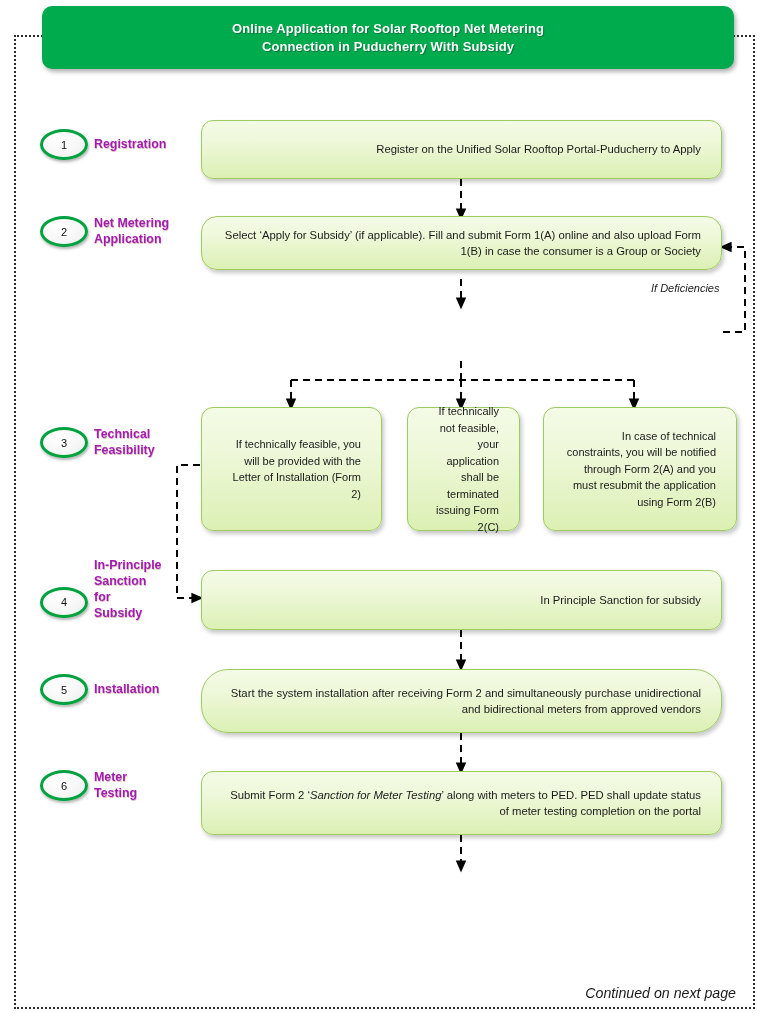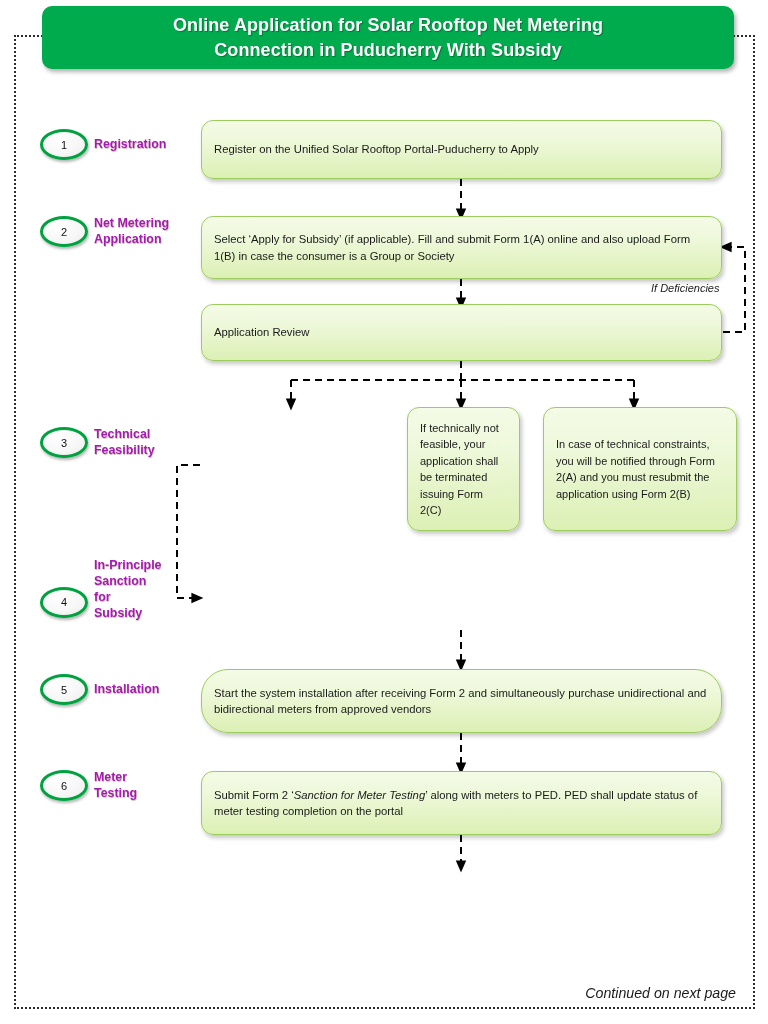--- a/index.html
+++ b/index.html
@@ -44,44 +44,44 @@
     background: #00ab4e;
     border-radius: 10px;
     box-shadow: 2px 3px 4px rgba(0,0,0,0.30);
     display: flex;
     align-items: center;
     justify-content: center;
     text-align: center;
   }
   .title-banner .title-text {
     color: #ffffff;
-    font-size: 18px;
+    font-size: 13px;
     font-weight: bold;
     line-height: 1.35;
     letter-spacing: 0.1px;
     text-shadow: 1px 1px 1px rgba(0,0,0,0.30);
     padding: 0 18px;
   }
 
   
   .pbox {
     position: absolute;
     box-sizing: border-box;
     background: linear-gradient(to bottom, #f4fbe6 0%, #eef8da 35%, #dcf0b4 100%);
     border: 1px solid #9ccb5e;
     border-radius: 12px;
     box-shadow: 2px 3px 4px rgba(0,0,0,0.22);
     display: flex;
     align-items: center;
     justify-content: center;
-    text-align: left;
+    text-align: right;
     color: #1a1a1a;
     font-size: 11.3px;
     line-height: 1.45;
-    padding: 6px 12px;
+    padding: 6px 20px;
   }
   .pbox.tall { font-size: 11px; line-height: 1.5; }
   .pbox .txt { display: block; width: 100%; }
   .pbox em { font-style: italic; }
 
   
   .step {
     position: absolute;
     display: flex;
     align-items: center;
@@ -231,37 +231,40 @@
       <span class="step-num">6</span>
     </div>
     <span class="step-label">Meter
 Testing</span>
   </div>
 
   <div class="pbox" style="left:201px; top:120px; width:521px; height:59px;">
     <span class="txt">Register on the Unified Solar Rooftop Portal-Puducherry to Apply</span>
   </div>
 
-  <div class="pbox" style="left:201px; top:216px; width:521px; height:63px;">
+  <div class="pbox" style="left:201px; top:216px; width:521px; height:54px;border-radius:16px;">
     <span class="txt">Select ‘Apply for Subsidy’ (if applicable). Fill and submit Form 1(A) online and also upload Form 1(B) in case the consumer is a Group or Society</span>
   </div>
 
-  <div class="pbox" style="left:201px; top:304px; width:521px; height:57px;">
-    <span class="txt">Application Review</span>
-  </div>
-
+
+  <div class="pbox tall" style="left:201px; top:407px; width:181px; height:124px;">
+    <span class="txt">If technically feasible, you will be provided with the Letter of Installation (Form 2)</span>
+  </div>
 
   <div class="pbox tall" style="left:407px; top:407px; width:113px; height:124px;">
     <span class="txt">If technically not feasible, your application shall be terminated issuing Form 2(C)</span>
   </div>
 
   <div class="pbox tall" style="left:543px; top:407px; width:194px; height:124px;">
     <span class="txt">In case of technical constraints, you will be notified through Form 2(A) and you must resubmit the application using Form 2(B)</span>
   </div>
 
+  <div class="pbox" style="left:201px; top:570px; width:521px; height:60px;">
+    <span class="txt">In Principle Sanction for subsidy</span>
+  </div>
 
   <div class="pbox" style="left:201px; top:669px; width:521px; height:64px;border-radius:27px;">
     <span class="txt">Start the system installation after receiving Form 2 and simultaneously purchase unidirectional and bidirectional meters from approved vendors</span>
   </div>
 
   <div class="pbox" style="left:201px; top:771px; width:521px; height:64px;">
     <span class="txt"><span>Submit Form 2 ‘</span><em>Sanction for Meter Testing</em><span>’ along with meters to PED. PED shall update status of meter testing completion on the portal</span></span>
   </div>
 
   <div class="side-note" style="left:651px; top:282px;">If Deficiencies</div>

